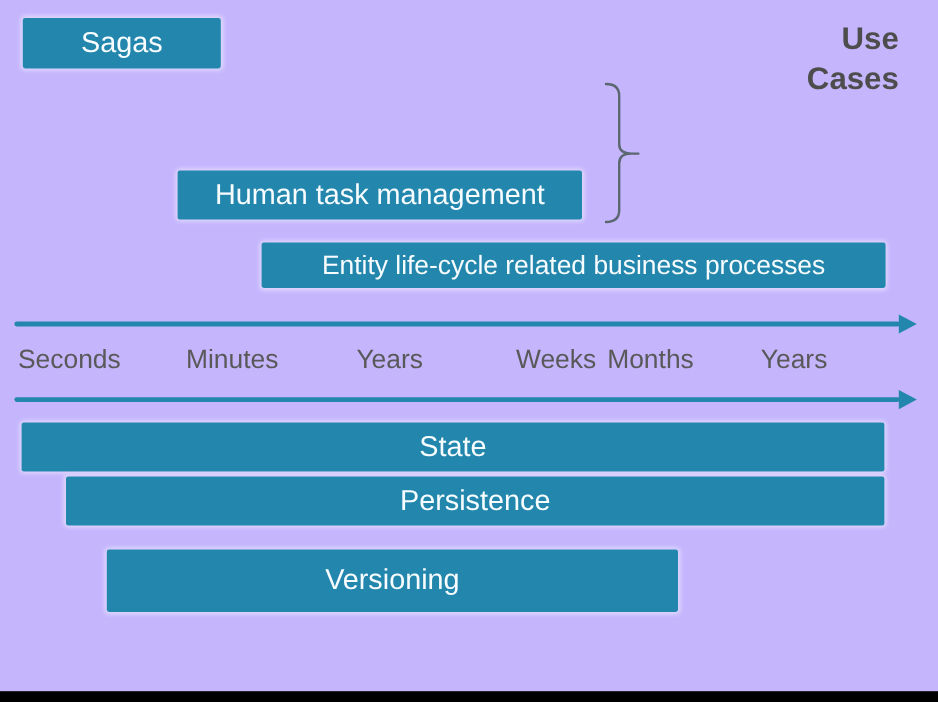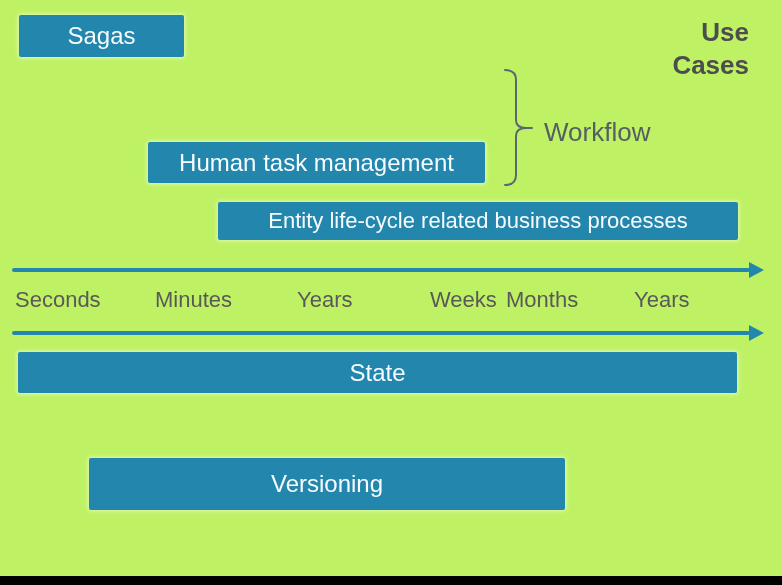--- a/index.html
+++ b/index.html
@@ -3,21 +3,21 @@
 <meta charset="utf-8">
 <style>
   html,body{margin:0;padding:0;}
   body{
     font-family:"Liberation Sans","DejaVu Sans",sans-serif;
     background:#ffffff;
   }
   .canvas{
     position:relative;
     width:782px;height:585px;
-    background:#bef264;
+    background:#c4b5fd;
     overflow:hidden;
   }
   
   .bar{
     position:absolute;
     background:#2386ad;
     color:#f7fcfe;
     display:flex;align-items:center;justify-content:center;
     font-size:24px;
     border-radius:2px;
@@ -90,38 +90,40 @@
   </div>
   <div class="bar bar-entity">
     <span>Entity life-cycle related business processes</span>
   </div>
 
   <div class="heading use-cases">Use Cases</div>
 
   <svg class="brace" width="44" height="132" viewBox="0 0 44 132">
     <path d="M7,7 Q18,7 18,17 L18,57 Q18,65 28,65 L34,65 M28,65 Q18,65 18,73 L18,112 Q18,122 7,122" fill="none" stroke="#5b6770" stroke-width="2" stroke-linecap="round"></path>
   </svg>
-  <div class="workflow-label">Workflow</div>
 
   <div class="axis-line axis-top">
     <span class="arrowhead"></span>
   </div>
   <span class="tl tl-0">Seconds</span>
   <span class="tl tl-1">Minutes</span>
   <span class="tl tl-2">Years</span>
   <span class="tl tl-3">Weeks</span>
   <span class="tl tl-4">Months</span>
   <span class="tl tl-5">Years</span>
   <div class="axis-line axis-bottom">
     <span class="arrowhead"></span>
   </div>
 
   <div class="bar bar-state">
     <span>State</span>
   </div>
+  <div class="bar bar-persistence">
+    <span>Persistence</span>
+  </div>
   <div class="bar bar-versioning">
     <span>Versioning</span>
   </div>
 
 
   <div class="footer-bar"></div>
 
 </div>
 
 </body></html>

